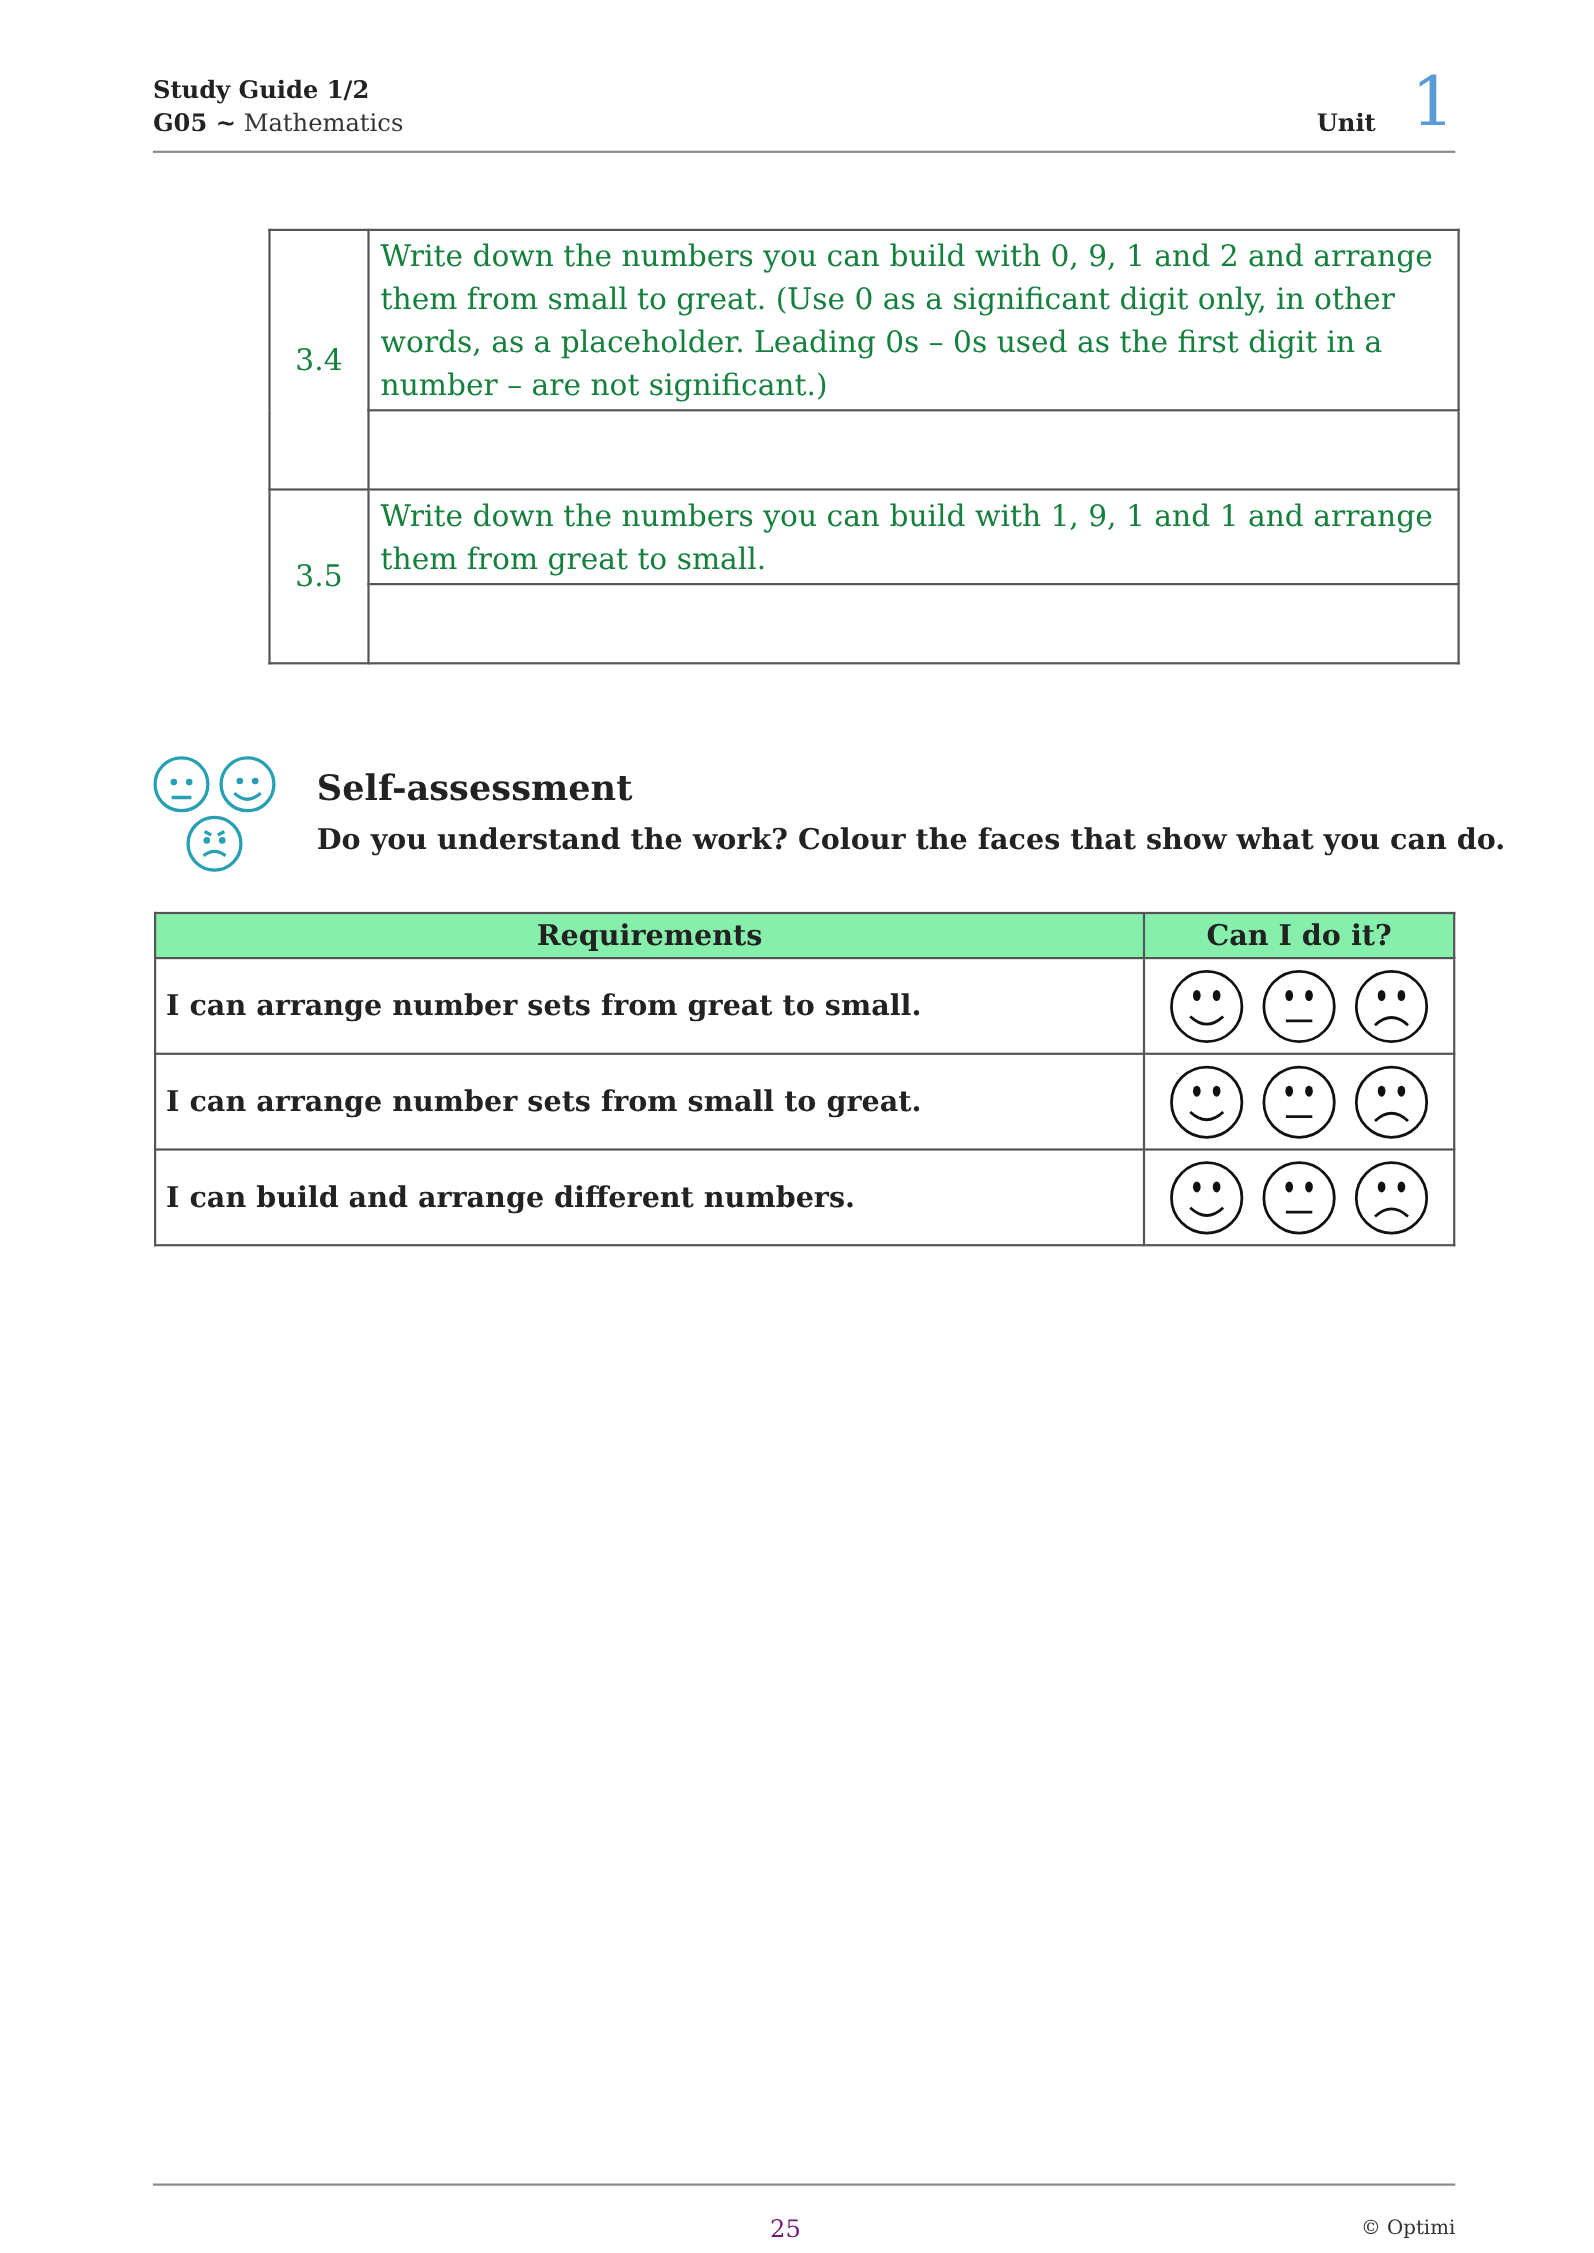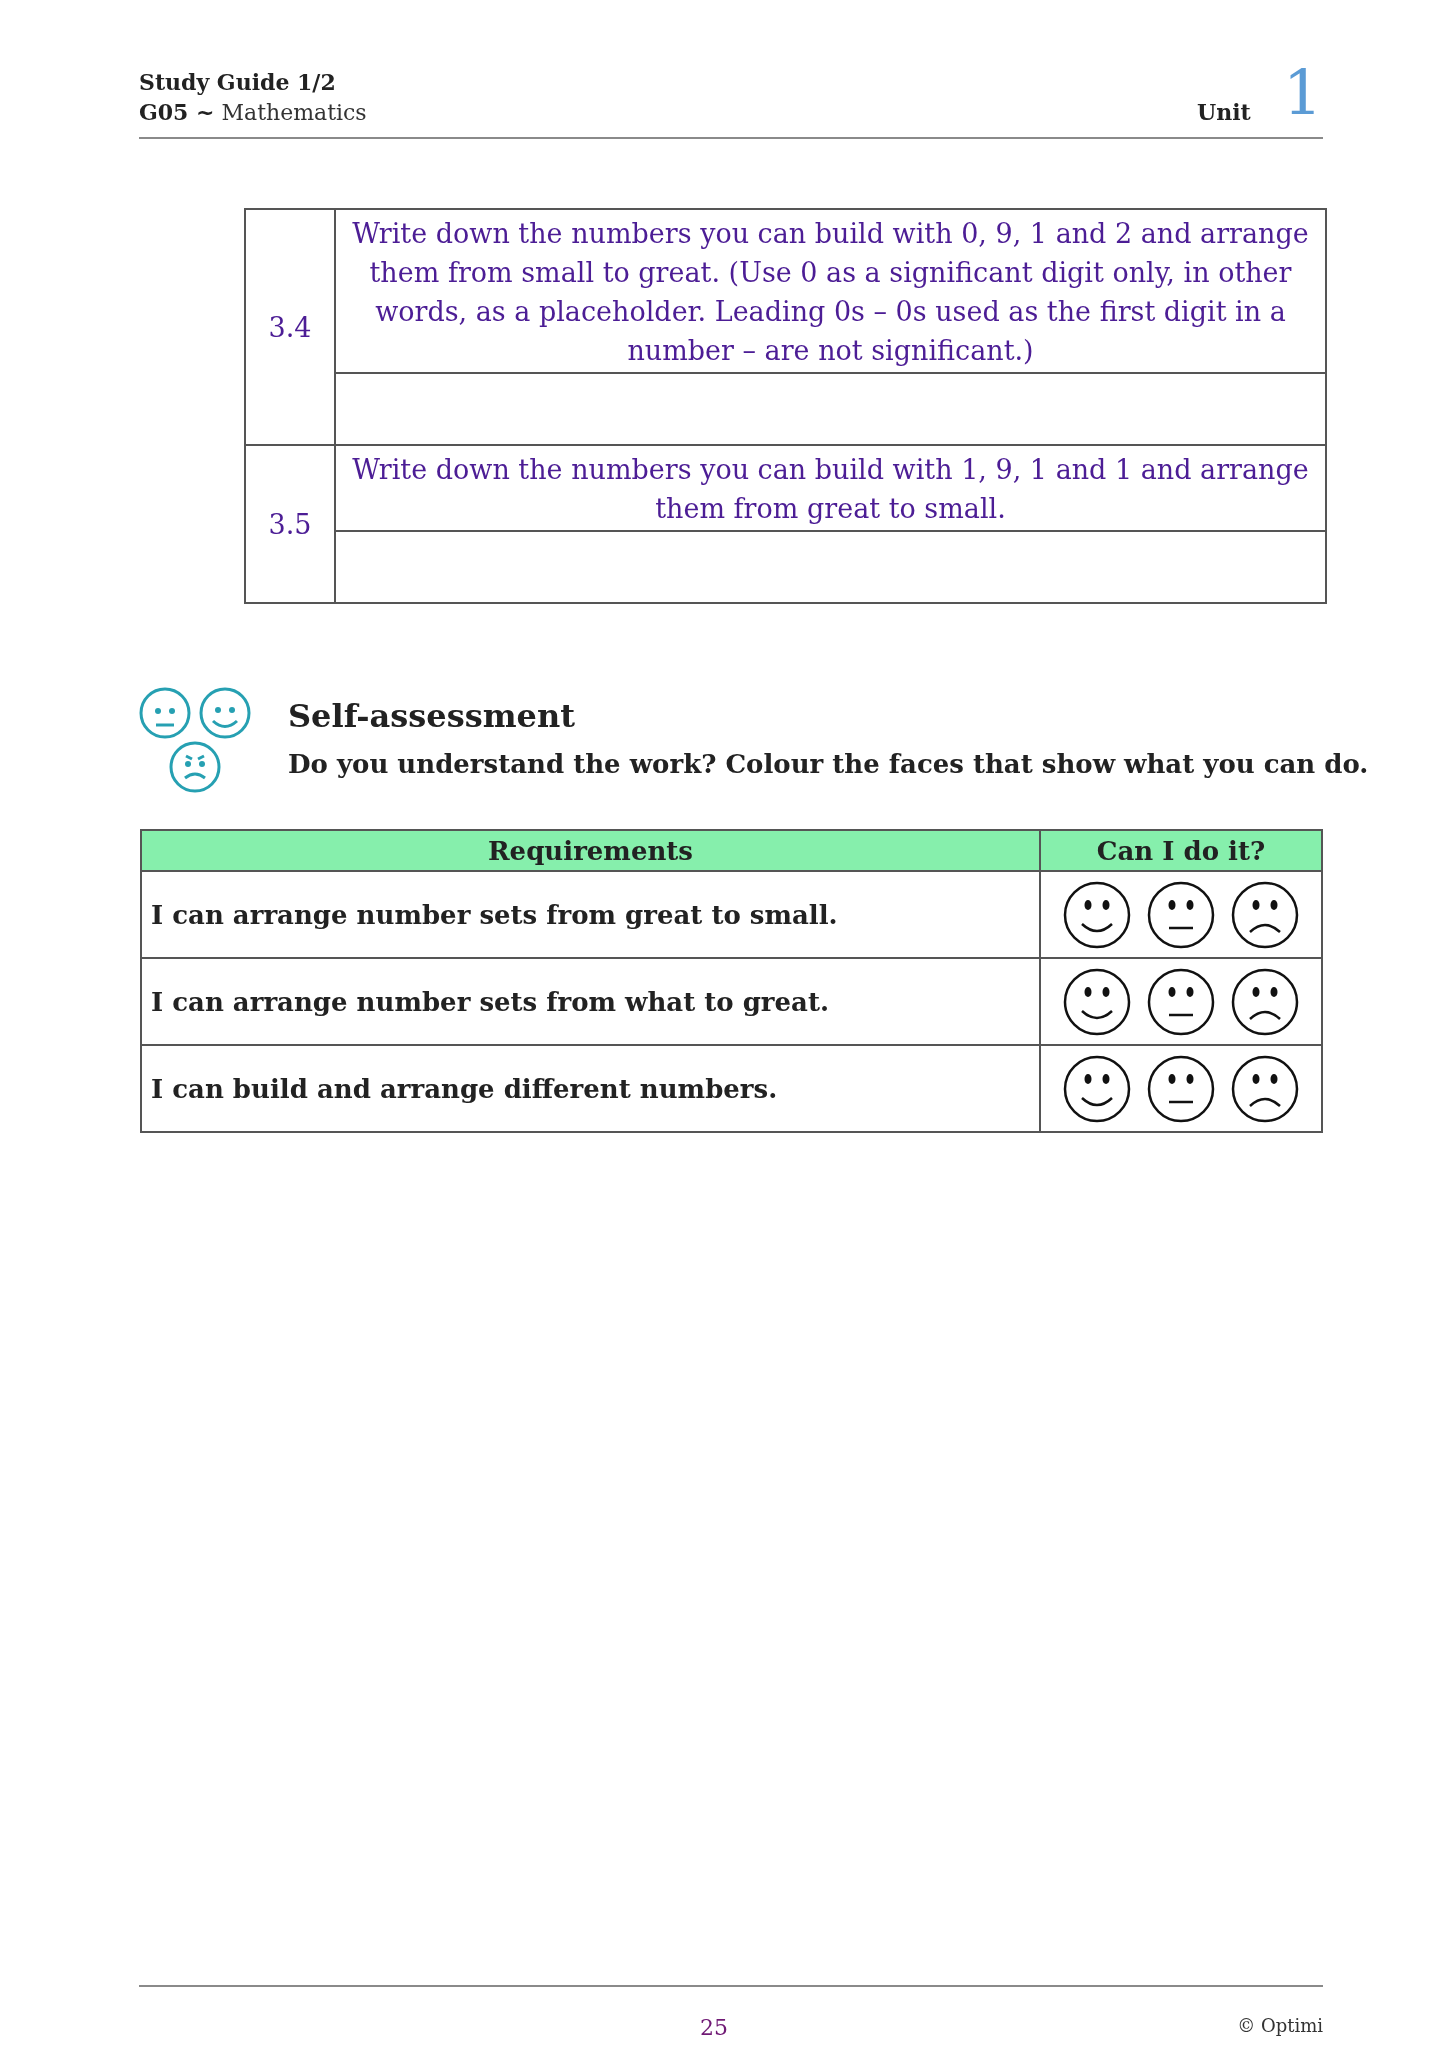--- a/index.html
+++ b/index.html
@@ -10,21 +10,21 @@
   .abs { position:absolute; }
   .hdr-title { left:139px; top:69px; font-size:22px; font-weight:bold; color:#222; }
   .hdr-sub { left:139px; top:99px; font-size:22px; color:#333; }
   .hdr-sub b { font-weight:bold; color:#222; }
   .hdr-unit { left:1197px; top:99px; font-size:22px; font-weight:bold; color:#222; }
   .hdr-num { left:1283px; top:62px; font-size:62px; line-height:62px; color:#5b9bd5; font-family:"DejaVu Serif", serif; }
   .hdr-line { left:139px; top:137px; width:1184px; height:2px; background:#8a8a8a; }
 
   table { border-collapse:collapse; }
   .ex-table { position:absolute; left:244px; top:208px; width:1083px; }
-  .ex-table td { border:2px solid #555; font-size:27px; line-height:39px; color:#4c1d95;text-align:center; }
+  .ex-table td { border:2px solid #555; font-size:27px; line-height:39px; color:#15803d; }
   .ex-num { width:86px; text-align:center; vertical-align:middle; }
   .ex-text { padding:4px 10px 2px 10px; vertical-align:top; }
   .ex-answer { height:68px; }
 
   .sa-icon { left:136px; top:686px; width:128px; height:110px; }
   .sa-title { left:288px; top:697px; font-size:32px; font-weight:bold; color:#222; }
   .sa-sub { left:288px; top:749px; font-size:26px; font-weight:bold; color:#222; }
 
   .as-table { position:absolute; left:140px; top:829px; width:1183px; }
   .as-table td { border:2px solid #555; font-size:26px; font-weight:bold; color:#222; }
@@ -115,21 +115,21 @@
         <svg class="face" viewBox="0 0 70 70">
               <circle cx="35" cy="35" r="32" fill="none" stroke="#111" stroke-width="2.5"></circle>
               <ellipse cx="26" cy="25" rx="3.5" ry="5" fill="#111"></ellipse>
               <ellipse cx="44" cy="25" rx="3.5" ry="5" fill="#111"></ellipse>
               <path d="M20 52 Q35 38 50 52" fill="none" stroke="#111" stroke-width="2.5"></path>
             </svg>
       </div>
     </td>
   </tr>
   <tr>
-    <td class="as-req">I can arrange number sets from what to great.</td>
+    <td class="as-req">I can arrange number sets from small to great.</td>
     <td class="as-faces">
       <div class="faces">
         <svg class="face" viewBox="0 0 70 70">
               <circle cx="35" cy="35" r="32" fill="none" stroke="#111" stroke-width="2.5"></circle>
               <ellipse cx="26" cy="25" rx="3.5" ry="5" fill="#111"></ellipse>
               <ellipse cx="44" cy="25" rx="3.5" ry="5" fill="#111"></ellipse>
               <path d="M20 44 Q35 58 50 44" fill="none" stroke="#111" stroke-width="2.5"></path>
             </svg>
         <svg class="face" viewBox="0 0 70 70">
               <circle cx="35" cy="35" r="32" fill="none" stroke="#111" stroke-width="2.5"></circle>

